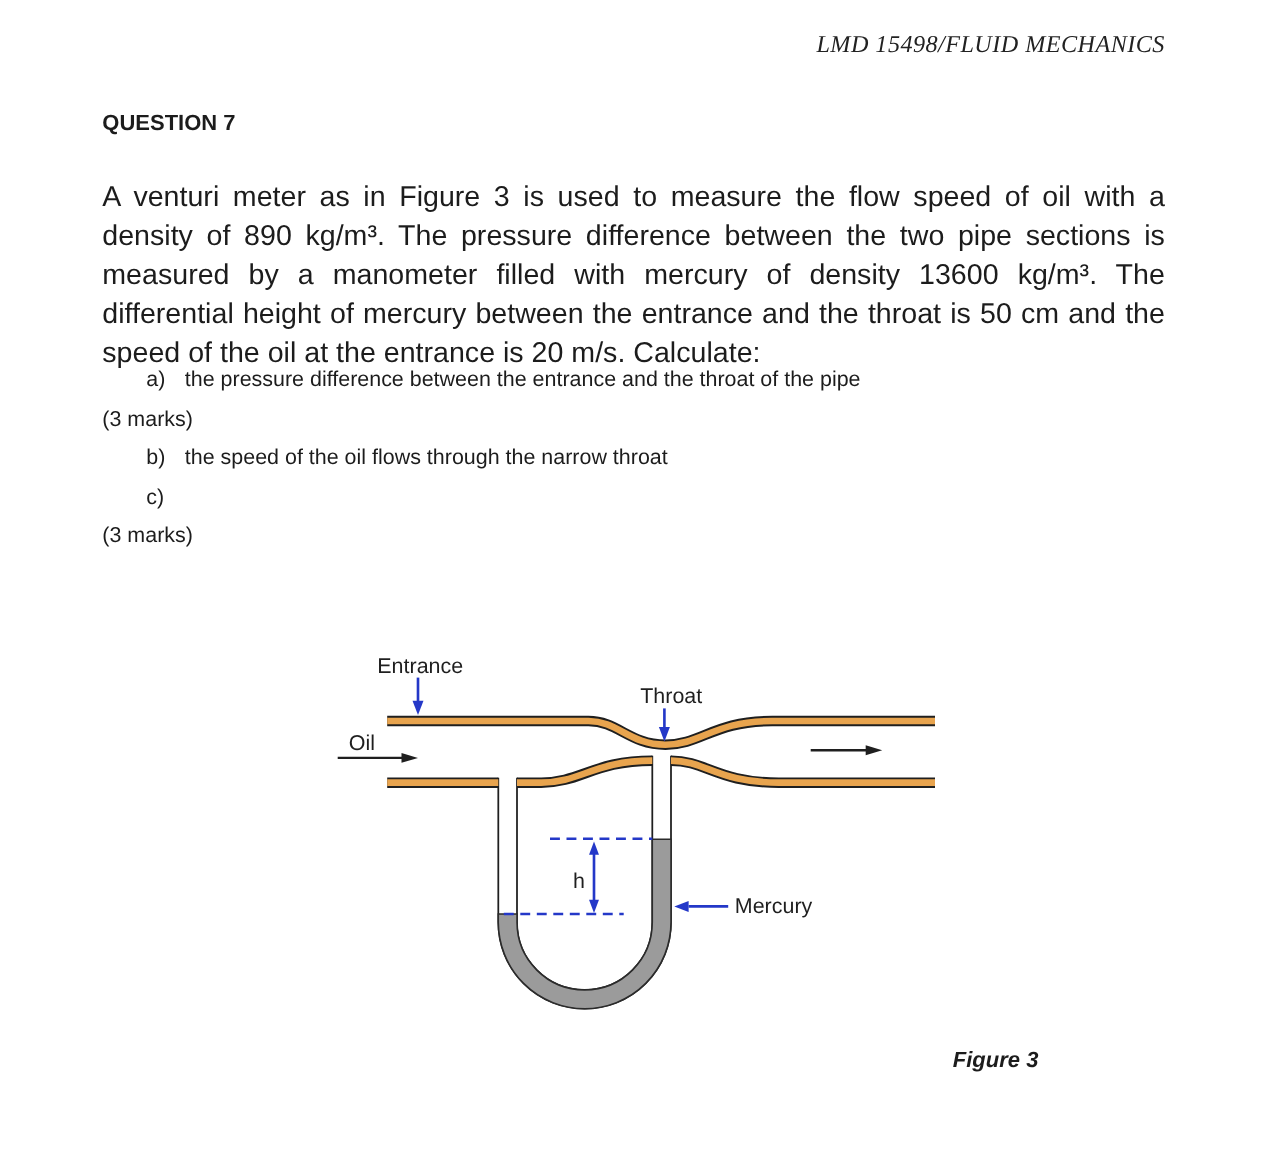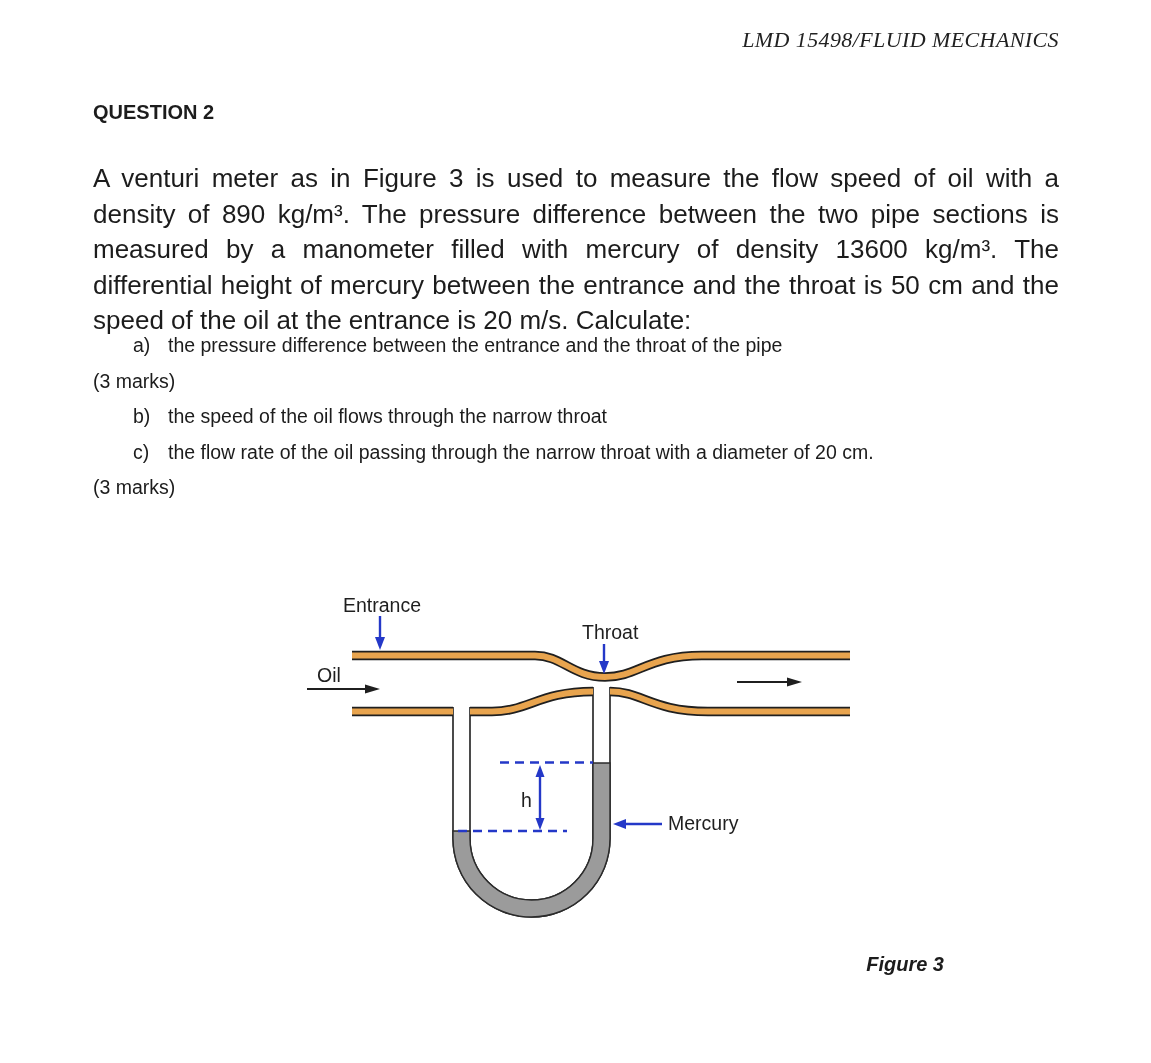--- a/index.html
+++ b/index.html
@@ -34,37 +34,36 @@
   }
   svg text{font-family:"Liberation Sans",sans-serif;font-size:19.5px;fill:var(--ink,#1F1F1F);}
 </style>
 </head>
 <body>
 
 <div class="page">
 
   <div class="header">LMD 15498/FLUID MECHANICS</div>
 
-  <div class="qtitle">QUESTION 2</div>
+  <div class="qtitle">QUESTION 7</div>
 
   <div class="intro">A venturi meter as in Figure 3 is used to measure the flow speed of oil with a density of 890 kg/m³. The pressure difference between the two pipe sections is measured by a manometer filled with mercury of density 13600 kg/m³. The differential height of mercury between the entrance and the throat is 50 cm and the speed of the oil at the entrance is 20 m/s. Calculate:</div>
 
   <div class="parts">
     <div class="part-line">
       <span class="part-label">a)</span>
       <span>the pressure difference between the entrance and the throat of the pipe</span>
     </div>
     <div class="marks-line">(3 marks)</div>
     <div class="part-line">
       <span class="part-label">b)</span>
       <span>the speed of the oil flows through the narrow throat</span>
     </div>
     <div class="part-line">
       <span class="part-label">c)</span>
-      <span>the flow rate of the oil passing through the narrow throat with a diameter of 20 cm.</span>
     </div>
     <div class="marks-line">(3 marks)</div>
   </div>
 
   <div class="figure-wrap">
     <svg width="580" height="400" viewBox="0 0 580 400">
 
       <g>
         <path d="M153,127 L153,258.5 A78.5,78.5 0 0 0 310,258.5 L310,107" fill="none" style="stroke:var(--ink,#1F1F1F)" stroke-width="1.6"></path>
         <path d="M170,127 L170,258.5 A61.5,61.5 0 0 0 293,258.5 L293,107" fill="none" style="stroke:var(--ink,#1F1F1F)" stroke-width="1.6"></path>

